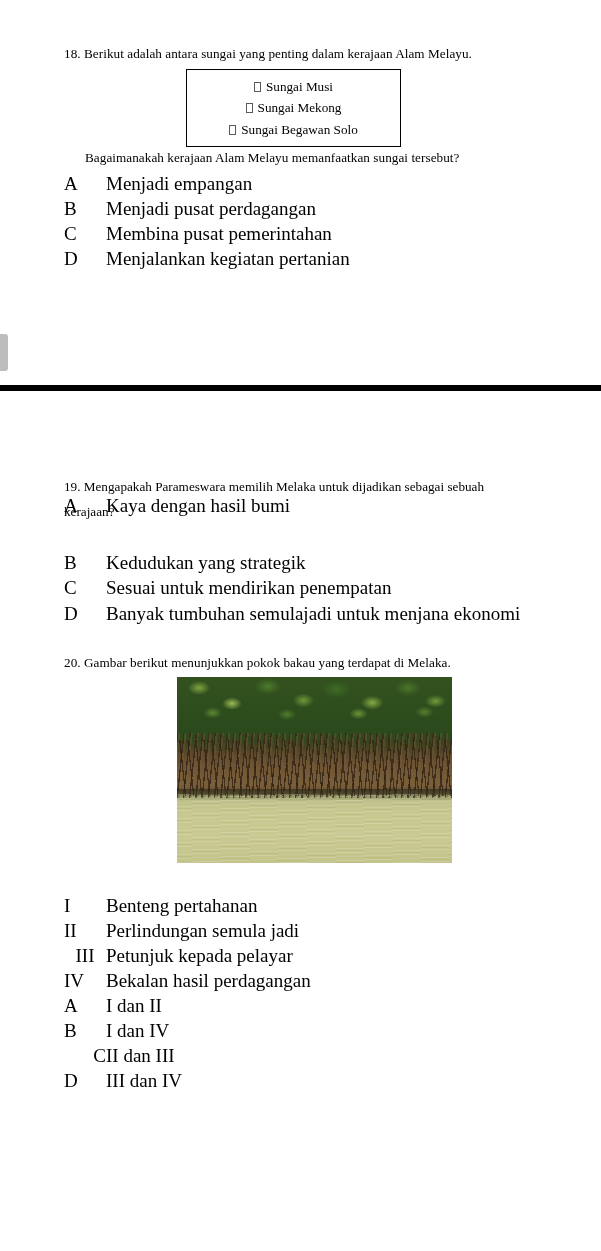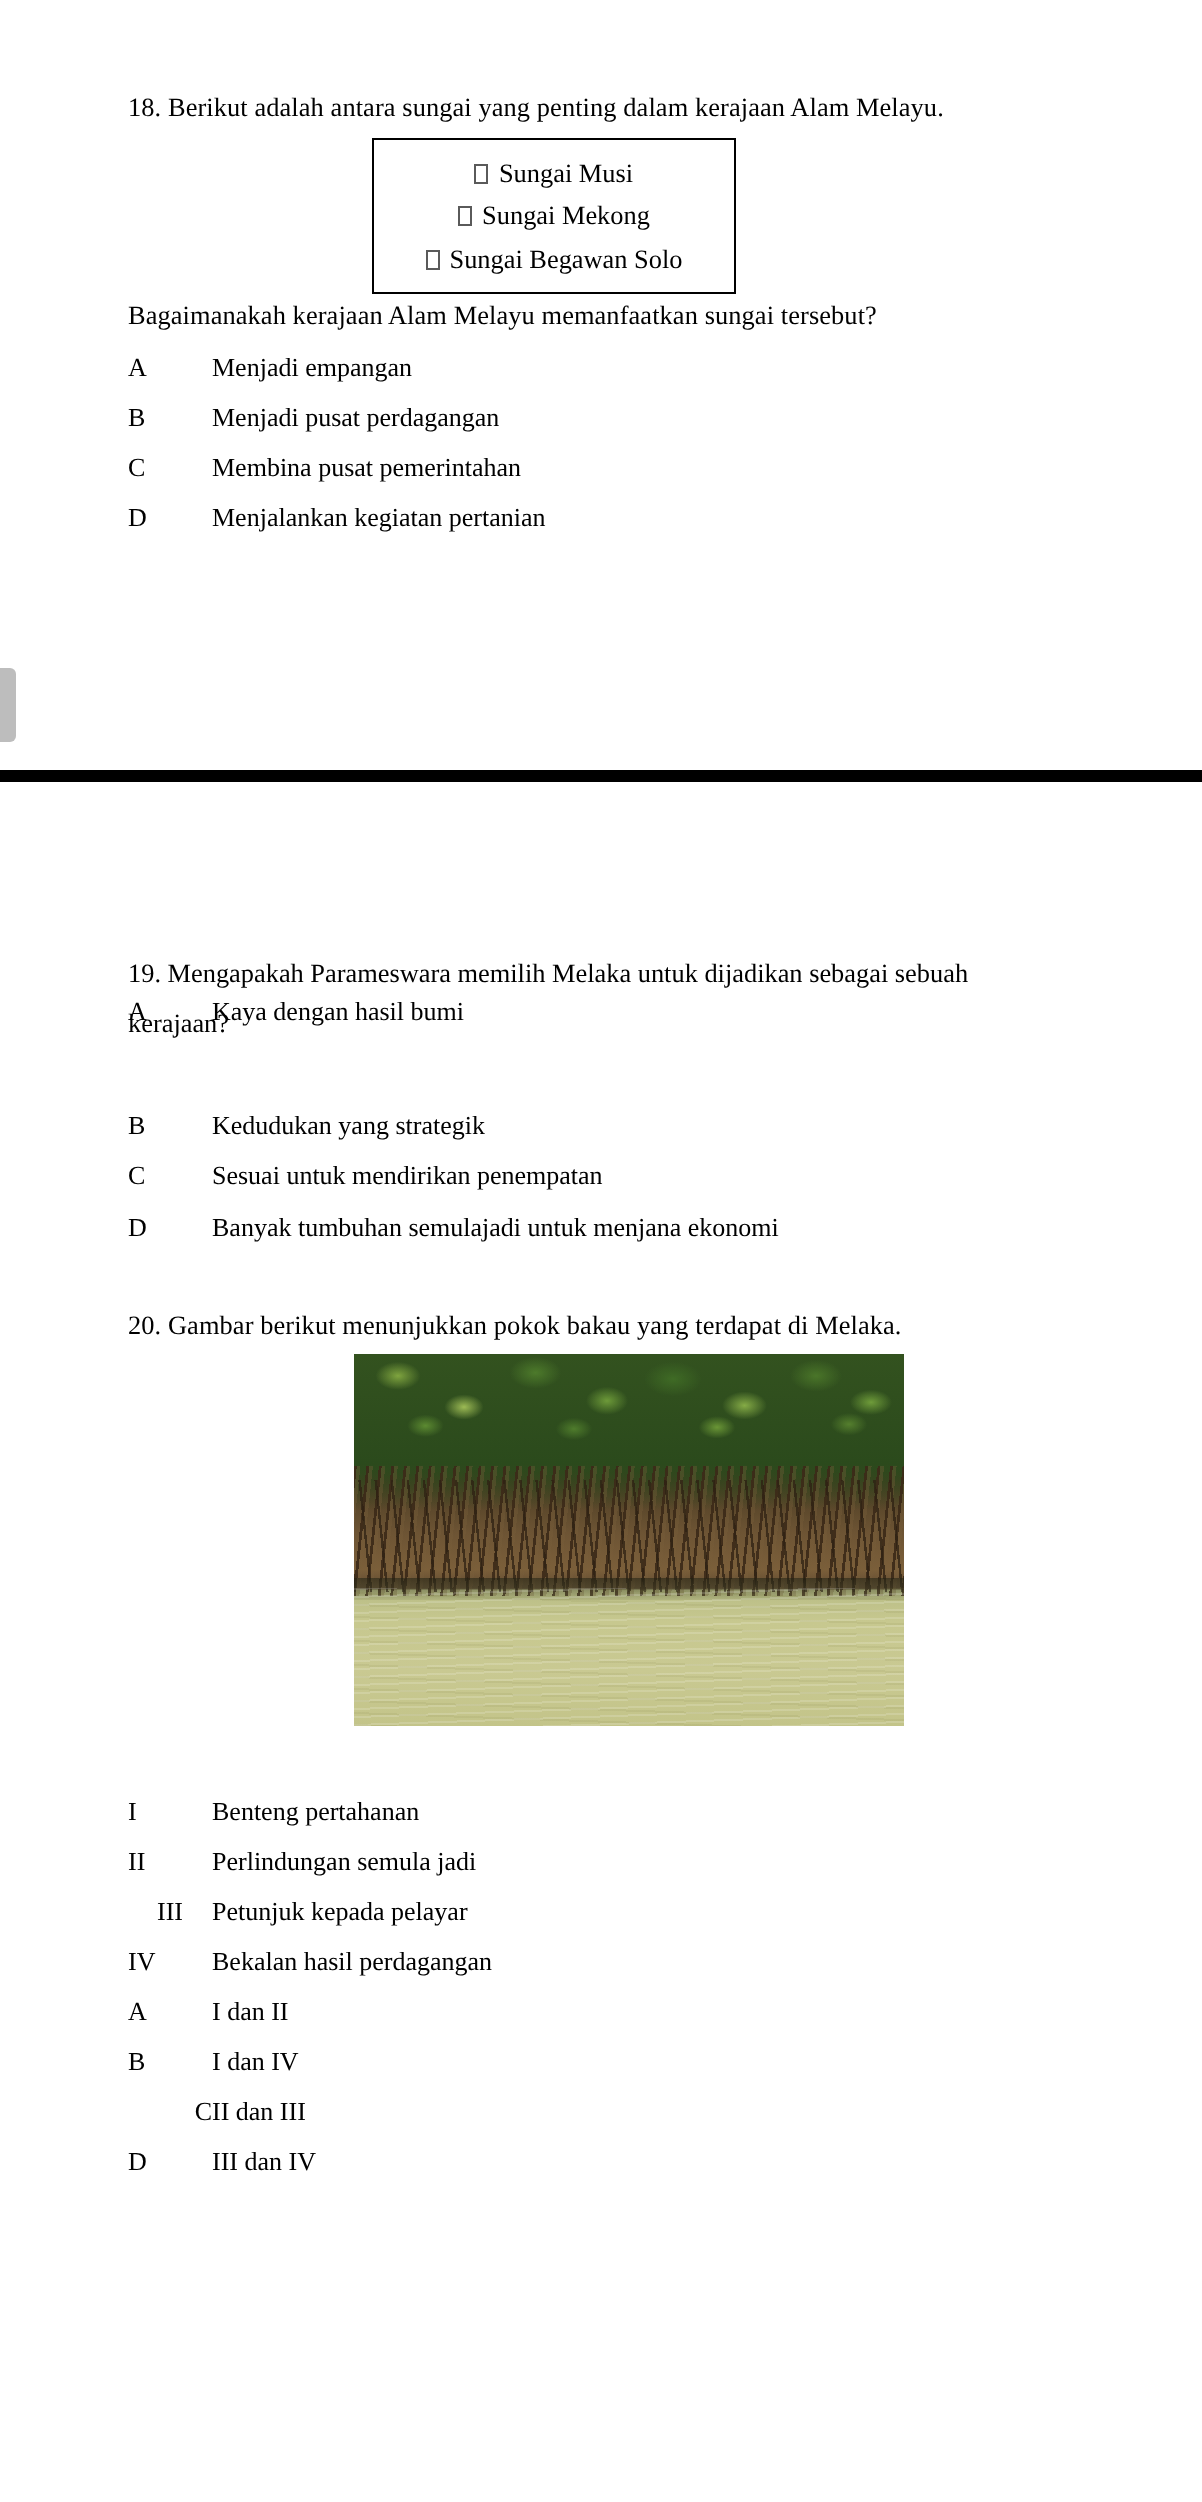--- a/index.html
+++ b/index.html
@@ -36,38 +36,38 @@
     left: 64px;
     width: 470px;
     font-size: 13.2px;
     line-height: 25px;
   }
 
   
   .opt {
     position: absolute;
     left: 64px;
-    font-size: 13px;
+    font-size: 19px;
     line-height: 15px;
     white-space: nowrap;
   }
   .opt .mark {
     display: inline-block;
     width: 42px;
   }
   .opt .txt {
     display: inline-block;
   }
 
   
   .stimbox {
     position: absolute;
     left: 186px;
     top: 69px;
-    width: 182px;
+    width: 215px;
     height: 78px;
     border: 1.3px solid #000000;
     box-sizing: border-box;
     display: flex;
     flex-direction: column;
     align-items: center;
     justify-content: space-evenly;
     padding: 2px 0 3px 0;
   }
   .stimbox .row {
@@ -201,21 +201,21 @@
       <span class="tofu"></span><span>Sungai Musi</span>
     </div>
     <div class="row">
       <span class="tofu"></span><span>Sungai Mekong</span>
     </div>
     <div class="row">
       <span class="tofu"></span><span>Sungai Begawan Solo</span>
     </div>
   </div>
 
-  <div class="qline" style="top:150px;">Bagaimanakah kerajaan Alam Melayu memanfaatkan sungai tersebut?</div>
+  <div class="qline" style="top:150px;margin-left:21px;">Bagaimanakah kerajaan Alam Melayu memanfaatkan sungai tersebut?</div>
 
   <div class="opt" style="top:176px;">
     <span class="mark">A</span><span class="txt">Menjadi empangan</span>
   </div>
   <div class="opt" style="top:201px;">
     <span class="mark">B</span><span class="txt">Menjadi pusat perdagangan</span>
   </div>
   <div class="opt" style="top:226px;text-decoration:underline;">
     <span class="mark">C</span><span class="txt">Membina pusat pemerintahan</span>
   </div>

